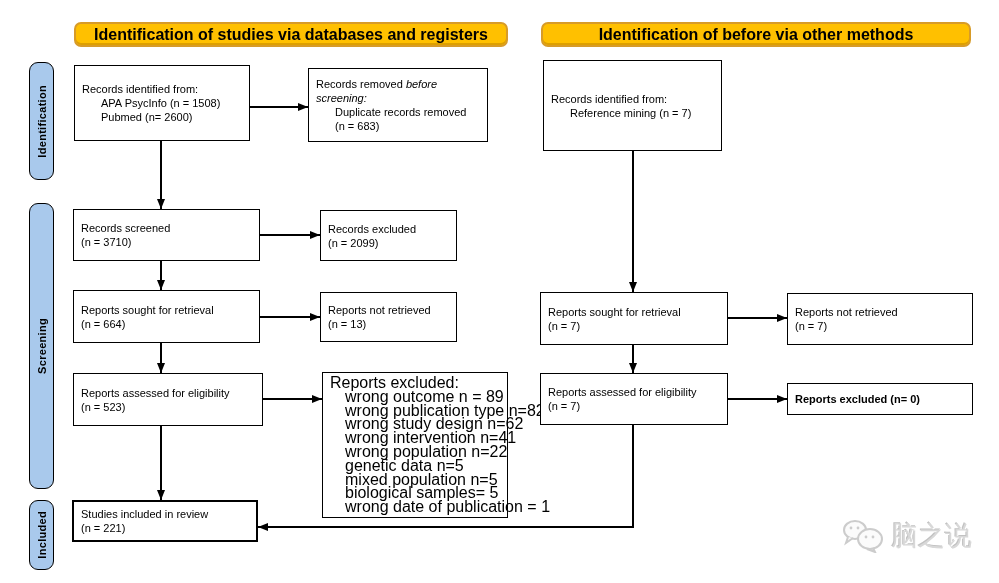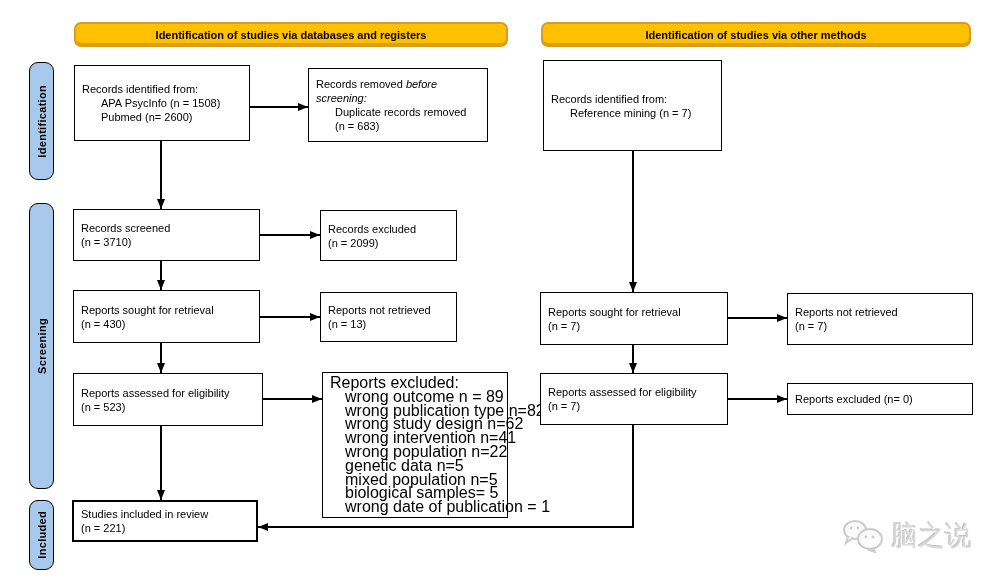--- a/index.html
+++ b/index.html
@@ -7,21 +7,21 @@
     position:relative;width:999px;height:583px;background:#ffffff;
     font-family:"Liberation Sans", sans-serif;color:#000;overflow:hidden;
   }
   .arrows{position:absolute;left:0;top:0;width:999px;height:583px;}
 
   
   .hdr{
     position:absolute;height:25px;background:var(--hdr,#FFC000);
     border:2px solid var(--hdr-border,#D79B28);border-radius:7px;
     display:flex;align-items:center;justify-content:center;
-    font-size:11px;font-weight:bold;box-sizing:border-box;
+    font-size:16px;font-weight:bold;box-sizing:border-box;
     box-shadow:inset 0 -2px 0 rgba(180,120,0,.45);
   }
   #hdr-left{left:74px;top:22px;width:434px;}
   #hdr-right{left:541px;top:22px;width:430px;}
 
   
   .side{
     position:absolute;left:29px;width:25px;background:var(--side,#A9C9EC);
     border:1.6px solid #000;border-radius:9px;box-sizing:border-box;
     display:flex;align-items:center;justify-content:center;
@@ -51,21 +51,21 @@
   #b5{left:73px;top:290px;width:187px;height:53px;}
   #b6{left:320px;top:292px;width:137px;height:50px;}
   #b7{left:73px;top:373px;width:190px;height:53px;}
   #b8{left:322px;top:372px;width:186px;height:146px;font-size:16px;line-height:13.8px;}
   #b8 .ind{padding-left:15px;}
   #b9{left:72px;top:500px;width:186px;height:42px;border-width:2px;}
   #b10{left:543px;top:60px;width:179px;height:91px;}
   #b11{left:540px;top:292px;width:188px;height:53px;}
   #b12{left:787px;top:293px;width:186px;height:52px;}
   #b13{left:540px;top:373px;width:188px;height:52px;}
-  #b14{left:787px;top:383px;width:186px;height:32px;}
+  #b14{left:787px;top:383px;width:186px;height:32px;font-weight:bold;}
 
   
   .wm{
     position:absolute;left:842px;top:518px;display:flex;align-items:center;gap:7px;
     color:#d2d2d2;user-select:none;
   }
   .wm-text{
     font-size:27px;font-weight:normal;color:#d8d8d8;
     text-shadow:1px 1px 0 #ffffff,-1px -1px 0 #c2c2c2;white-space:nowrap;
   }
@@ -92,21 +92,21 @@
       <line x1="263" y1="399" x2="322" y2="399" marker-end="url(#ah)"></line>
       <line x1="633" y1="151" x2="633" y2="292" marker-end="url(#ah)"></line>
       <line x1="633" y1="345" x2="633" y2="373" marker-end="url(#ah)"></line>
       <line x1="728" y1="318" x2="787" y2="318" marker-end="url(#ah)"></line>
       <line x1="728" y1="399" x2="787" y2="399" marker-end="url(#ah)"></line>
       <polyline points="633,425 633,527 258,527" marker-end="url(#ah)"></polyline>
     </g>
   </svg>
 
   <div class="hdr" id="hdr-left">Identification of studies via databases and registers</div>
-  <div class="hdr" id="hdr-right">Identification of studies via other methods</div>
+  <div class="hdr" id="hdr-right">Identification of before via other methods</div>
 
   <div class="side" id="side-identification">
     <span>Identification</span>
   </div>
   <div class="side" id="side-screening">
     <span>Screening</span>
   </div>
   <div class="side" id="side-included">
     <span>Included</span>
   </div>
@@ -131,21 +131,21 @@
     <div class="ln">(n = 3710)</div>
   </div>
 
   <div class="box" id="b4">
     <div class="ln">Records excluded</div>
     <div class="ln">(n = 2099)</div>
   </div>
 
   <div class="box" id="b5">
     <div class="ln">Reports sought for retrieval</div>
-    <div class="ln">(n = 430)</div>
+    <div class="ln">(n = 664)</div>
   </div>
 
   <div class="box" id="b6">
     <div class="ln">Reports not retrieved</div>
     <div class="ln">(n = 13)</div>
   </div>
 
   <div class="box" id="b7">
     <div class="ln">Reports assessed for eligibility</div>
     <div class="ln">(n = 523)</div>

